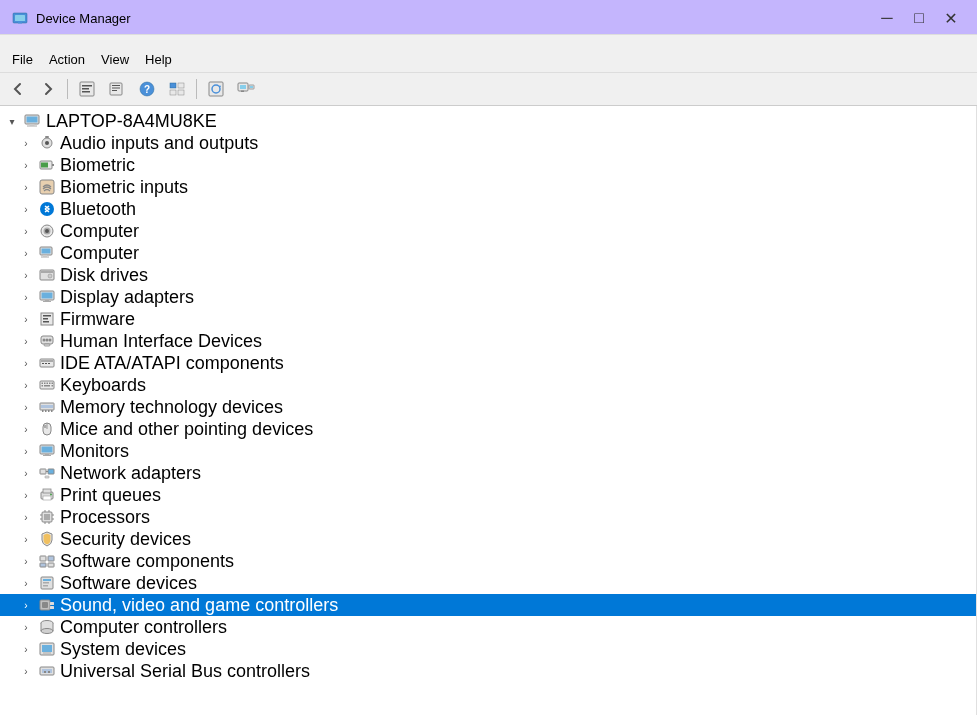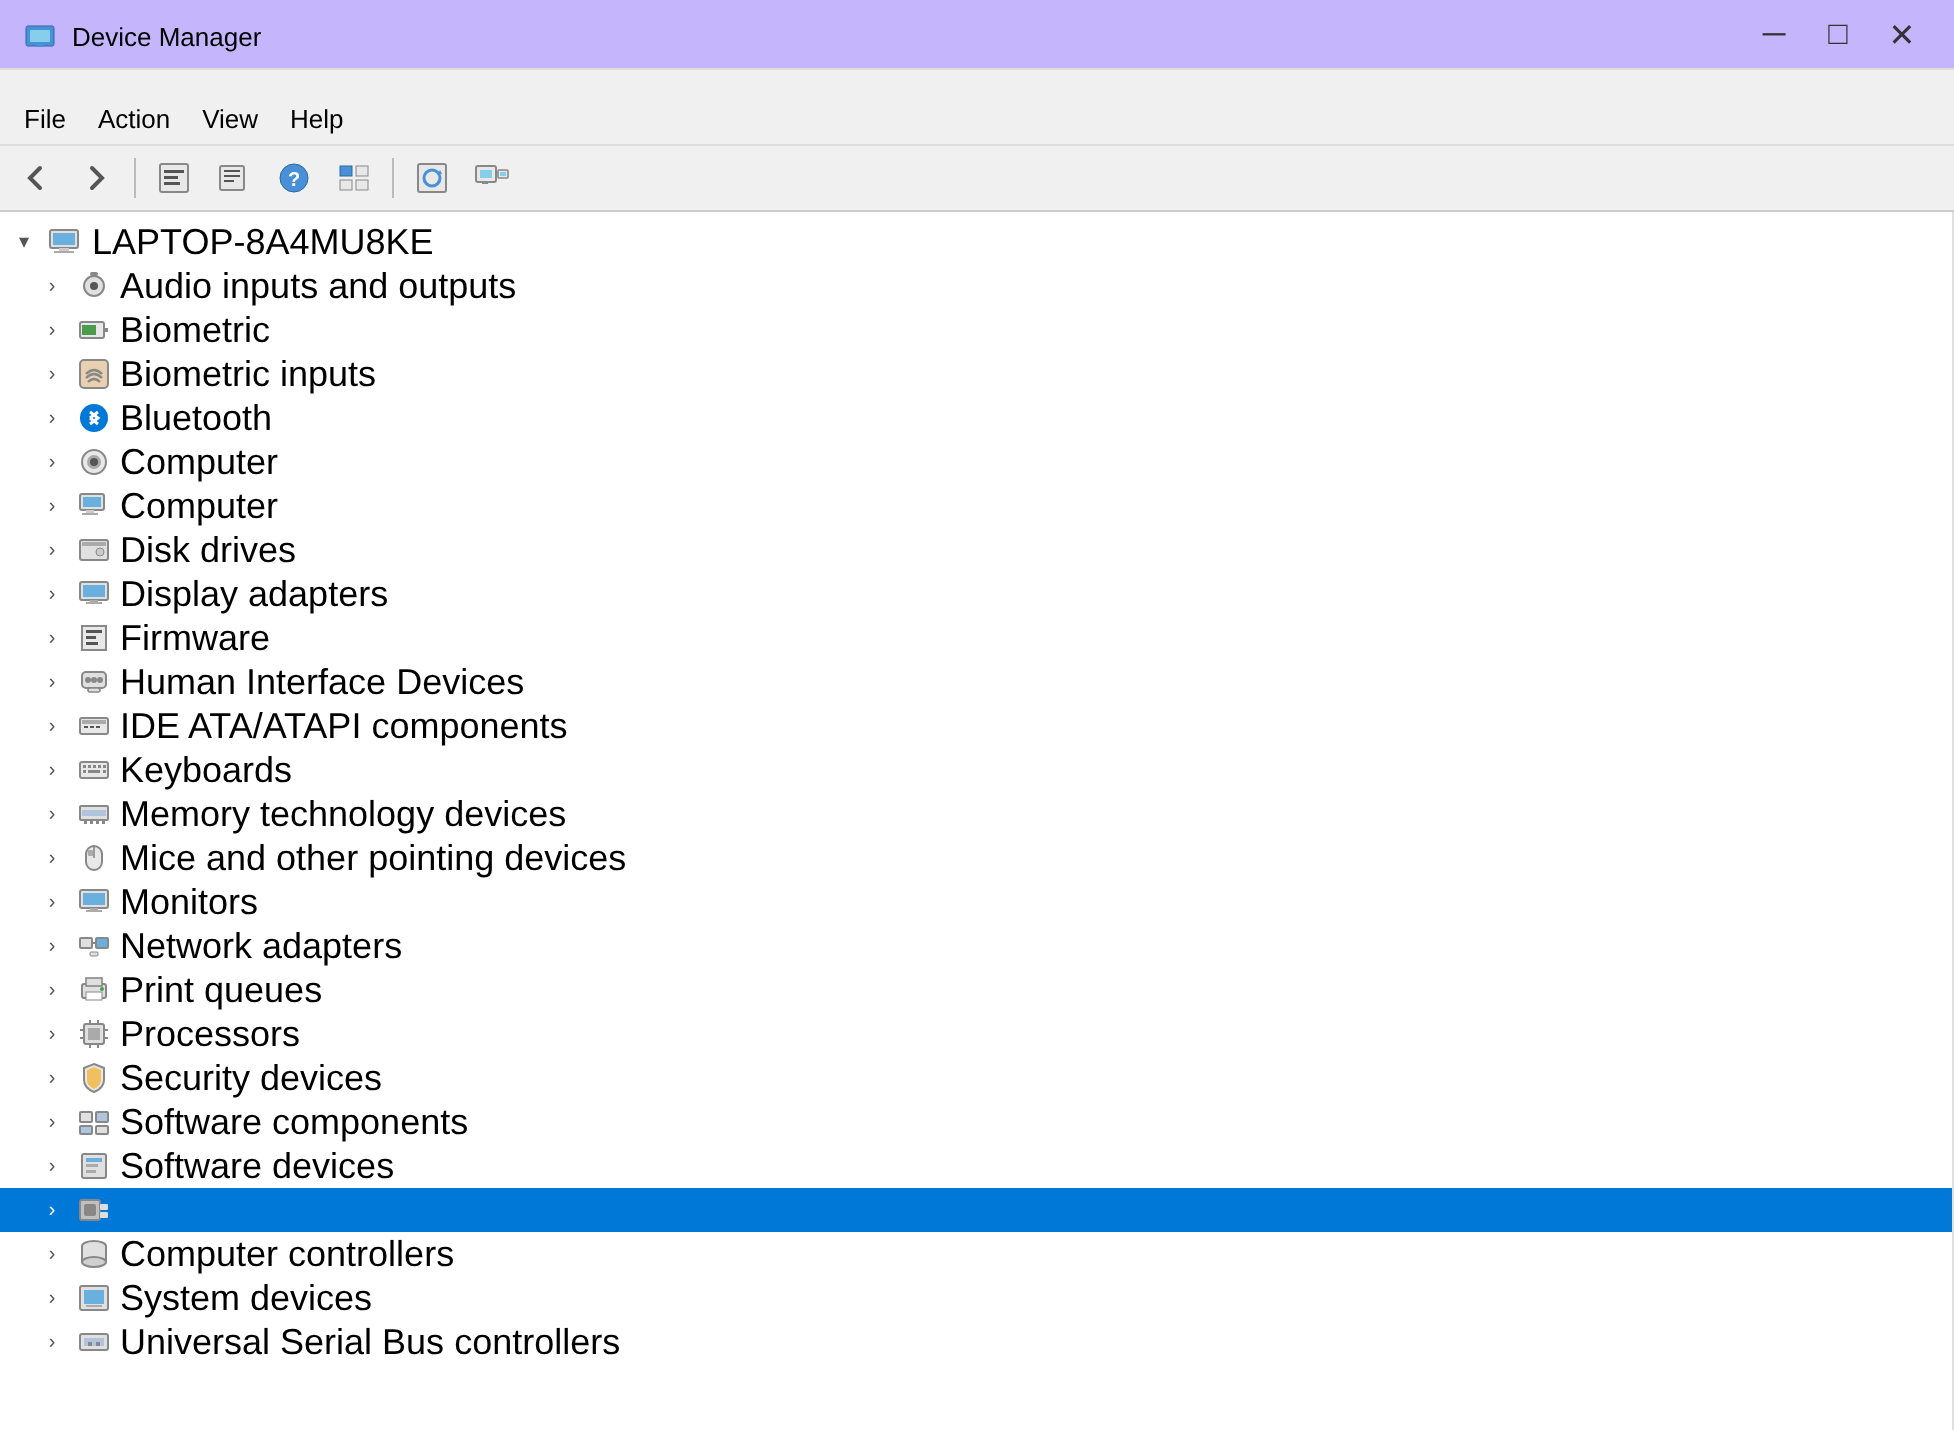--- a/index.html
+++ b/index.html
@@ -586,20 +586,21 @@
     <div class="tree-item selected">
       <div class="chevron" style="color:white">›</div>
       <div class="node-icon">
         <svg width="16" height="16" viewBox="0 0 16 16">
           <rect x="1" y="3" width="10" height="10" rx="1" fill="#c0c0c0" stroke="#888" stroke-width="1"></rect>
           <rect x="3" y="5" width="6" height="6" rx="1" fill="#888"></rect>
           <rect x="11" y="5" width="4" height="3" rx="0.5" fill="#ddd"></rect>
           <rect x="11" y="9" width="4" height="3" rx="0.5" fill="#ddd"></rect>
         </svg>
       </div>
+      <span class="node-label">Sound, video and game controllers</span>
     </div>
 
     <div class="tree-item">
       <div class="chevron">›</div>
       <div class="node-icon">
         <svg width="16" height="16" viewBox="0 0 16 16">
           <ellipse cx="8" cy="4" rx="6" ry="2.5" fill="#e0e0e0" stroke="#888" stroke-width="1"></ellipse>
           <rect x="2" y="4" width="12" height="8" fill="#e0e0e0"></rect>
           <ellipse cx="8" cy="12" rx="6" ry="2.5" fill="#d0d0d0" stroke="#888" stroke-width="1"></ellipse>
           <line x1="2" y1="4" x2="2" y2="12" stroke="#888" stroke-width="1"></line>

